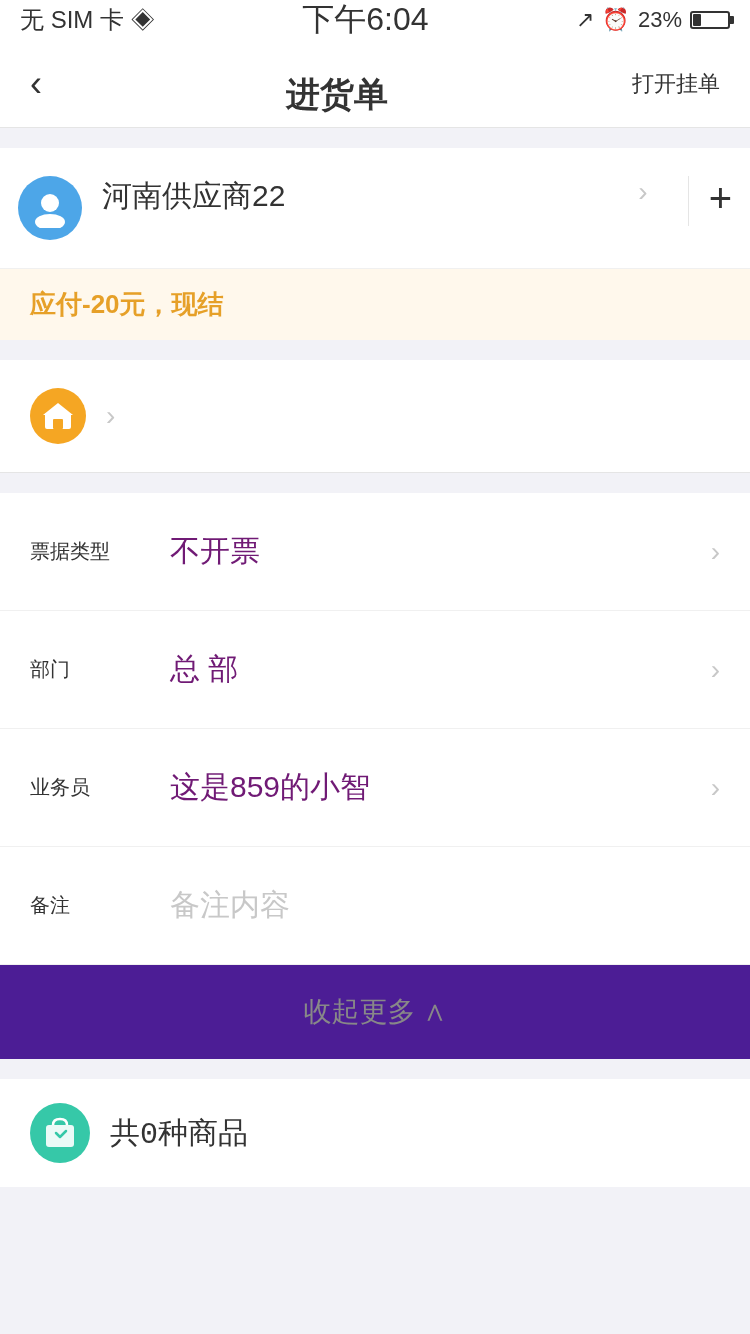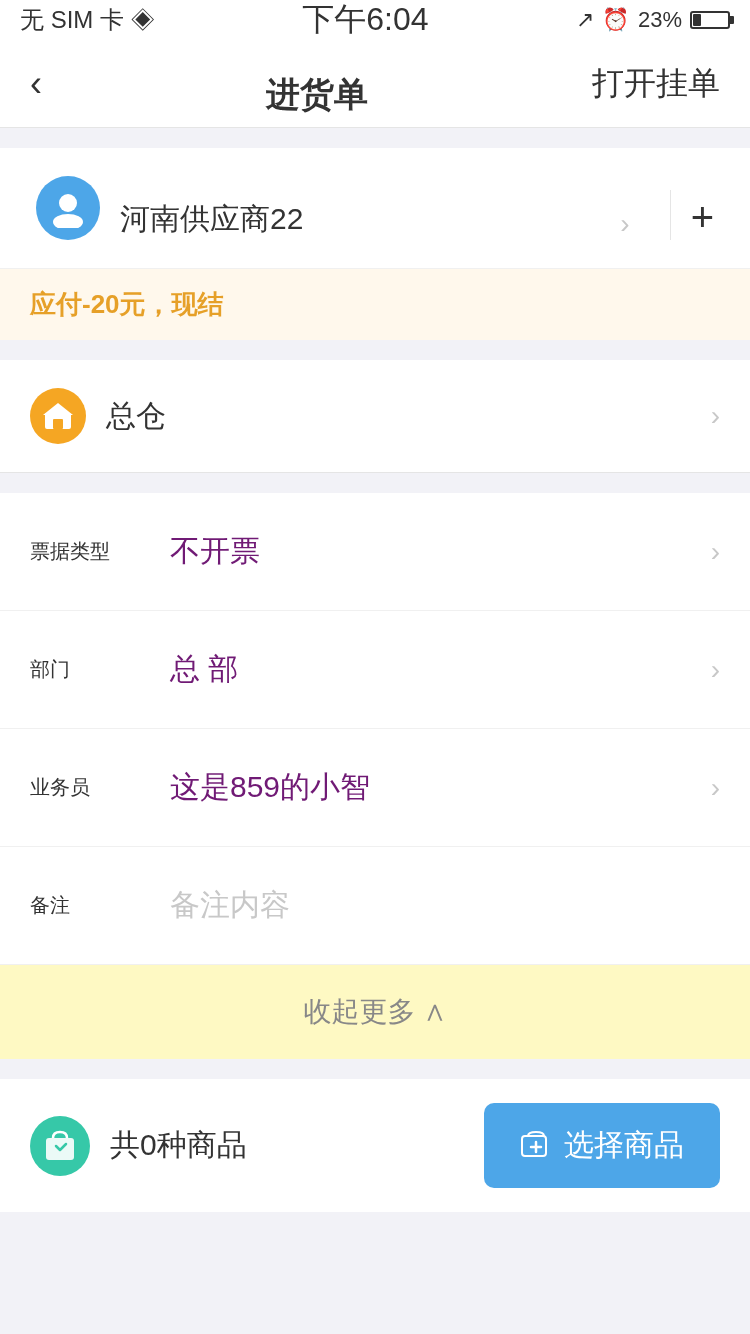--- a/index.html
+++ b/index.html
@@ -83,41 +83,41 @@
       color: #333;
       cursor: pointer;
     }
     .nav-title {
       font-size: 34px;
       font-weight: 600;
       color: #333;
       margin-top: 23px;
     }
     .nav-action {
-      font-size: 32px;
+      font-size: 22px;
       color: #333;
       cursor: pointer;
     }
 
     
     .section-gap {
       height: 20px;
       background: #f2f2f7;
     }
 
     
     .card {
       background: #fff;
     }
 
     
     .supplier-row {
       display: flex;
-      align-items: flex-end;
-      padding: 28px 36px;
+      align-items: flex-start;
+      padding: 28px 18px;
       border-bottom: 1px solid #f0f0f0;
     }
     .supplier-avatar {
       width: 64px;
       height: 64px;
       border-radius: 50%;
       background: #4da6e8;
       display: flex;
       align-items: center;
       justify-content: center;
@@ -212,37 +212,38 @@
       font-size: 30px;
       color: #c8c8c8;
     }
     .form-chevron {
       color: #c8c8c8;
       font-size: 28px;
     }
 
     
     .collapse-bar {
-      background: #fef9c3;
+      background: #4c1d95;
       display: flex;
       justify-content: center;
       align-items: center;
       padding: 28px 4px;
       font-size: 28px;
       color: #888;
       cursor: pointer;
     }
 
     
     .bottom-bar {
       background: #fff;
       display: flex;
       align-items: center;
       padding: 24px 30px;
       margin-top: 20px;
+      font-family: Liberation Mono, monospace;
     }
     .goods-icon {
       width: 60px;
       height: 60px;
       border-radius: 50%;
       background: #36c8a8;
       display: flex;
       align-items: center;
       justify-content: center;
       margin-right: 20px;
@@ -316,21 +317,20 @@
 <div class="section-gap"></div>
 
 <div class="warehouse-row">
   <div class="warehouse-icon">
     <svg width="34" height="34" viewBox="0 0 34 34" fill="none" xmlns="http://www.w3.org/2000/svg">
       <rect x="4" y="14" width="26" height="16" rx="2" fill="#fff"></rect>
       <polygon points="17,4 2,16 32,16" fill="#fff"></polygon>
       <rect x="12" y="20" width="10" height="10" rx="1" fill="#f5a623"></rect>
     </svg>
   </div>
-  <span class="warehouse-label">总仓</span>
   <span class="form-chevron">›</span>
 </div>
 
 <div class="form-section">
 
   <div class="form-row">
     <span class="form-label">票据类型</span>
     <span class="form-value">不开票</span>
     <span class="form-chevron">›</span>
   </div>
@@ -359,23 +359,15 @@
 
 <div class="bottom-bar">
   <div class="goods-icon">
     <svg width="36" height="36" viewBox="0 0 36 36" fill="none" xmlns="http://www.w3.org/2000/svg">
       <rect x="4" y="10" width="28" height="22" rx="3" fill="#fff" opacity="0.9"></rect>
       <path d="M11 10 Q11 4 18 4 Q25 4 25 10" stroke="#fff" stroke-width="2.5" fill="none"></path>
       <path d="M14 18 L18 22 L24 16" stroke="#36c8a8" stroke-width="2.5" fill="none" stroke-linecap="round" stroke-linejoin="round"></path>
     </svg>
   </div>
   <span class="goods-count">共0种商品</span>
-  <div class="select-goods-btn">
-    <svg width="32" height="32" viewBox="0 0 32 32" fill="none" xmlns="http://www.w3.org/2000/svg">
-      <rect x="2" y="6" width="24" height="20" rx="3" stroke="#fff" stroke-width="2" fill="none"></rect>
-      <path d="M8 6 Q8 2 16 2 Q24 2 24 6" stroke="#fff" stroke-width="2" fill="none"></path>
-      <path d="M16 12 L16 22 M11 17 L21 17" stroke="#fff" stroke-width="2.5" stroke-linecap="round"></path>
-    </svg>
-    <span>选择商品</span>
-  </div>
 </div>
 
 <div class="page-bg"></div>
 
 </body></html>

